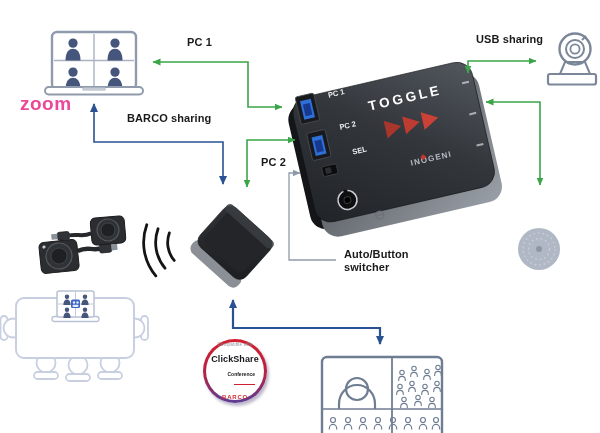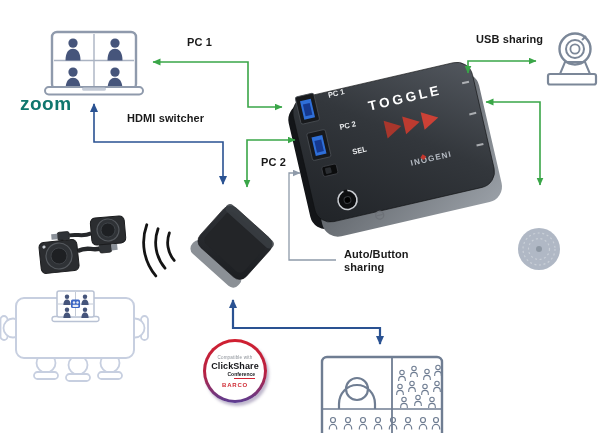--- a/index.html
+++ b/index.html
@@ -2,28 +2,28 @@
 <html><head>
 <meta charset="utf-8">
 <style>
   html,body{margin:0;padding:0;background:#fff;}
   .stage{position:relative;width:600px;height:433px;background:#ffffff;overflow:hidden;
          font-family:"Liberation Sans",sans-serif;}
   .stage svg{position:absolute;left:0;top:0;}
   svg text{font-family:"Liberation Sans",sans-serif;}
   .lbl{position:absolute;font-size:11px;font-weight:700;color:#1a1a1a;white-space:nowrap;letter-spacing:.1px;}
   .lbl.two{line-height:12.5px;}
-  .zoomlogo{position:absolute;left:20px;top:93px;font-size:19px;font-weight:800;color:#0f766e;
+  .zoomlogo{position:absolute;left:20px;top:93px;font-size:19px;font-weight:800;color:#ec4899;
             letter-spacing:.5px;}
   
   .badge{position:absolute;left:203px;top:339px;width:64px;height:64px;border-radius:50%;
          background:linear-gradient(180deg,#d12030 0%,#b52244 55%,#5a3d93 100%);
          padding:0;box-shadow:2px 3px 3px rgba(70,50,110,.35);}
   .badge-face{position:absolute;left:3px;top:3px;width:58px;height:58px;border-radius:50%;background:#fff;
-              display:flex;flex-direction:column;align-items:center;justify-content:center;}
+              display:flex;flex-direction:column;align-items:center;justify-content:space-between;}
   .b-compat{font-size:4.5px;color:#8a8f96;letter-spacing:.2px;margin-bottom:1px;}
   .b-prod{font-size:9px;font-weight:800;color:#15161a;letter-spacing:.1px;}
   .b-ed{font-size:5px;font-weight:700;color:#15161a;align-self:flex-end;margin-right:9px;}
   .b-rule{width:21px;height:1px;background:#d12030;align-self:flex-end;margin:1px 9px 3px 0;}
   .b-brand{font-size:6px;font-weight:800;color:#cf2a33;letter-spacing:.8px;}
 </style>
 </head>
 <body>
 
 <div class="stage">
@@ -239,26 +239,26 @@
     <path d="M468,73 V61 H536" stroke="#3aa648" stroke-width="1.6" marker-start="url(#mG)" marker-end="url(#mG)"></path>
     <path d="M486,102 H540 V185" stroke="#3aa648" stroke-width="1.6" marker-start="url(#mG)" marker-end="url(#mG)"></path>
     <path d="M94,104 V142 H223 V184" stroke="#2a5292" stroke-width="1.6" marker-start="url(#mB)" marker-end="url(#mB)"></path>
     <path d="M233,300 V328 H380 V344" stroke="#2a5292" stroke-width="2.2" marker-start="url(#mB)" marker-end="url(#mB)"></path>
     <path d="M336,260 H289 V173 H300" stroke="#8e9aa9" stroke-width="1.3" marker-end="url(#mGr)"></path>
   </g>
 </svg>
 
 <div class="zoomlogo">zoom</div>
 <div class="lbl" style="left:187px;top:36px">PC 1</div>
-<div class="lbl" style="left:127px;top:112px">HDMI switcher</div>
+<div class="lbl" style="left:127px;top:112px">BARCO sharing</div>
 <div class="lbl" style="left:261px;top:156px">PC 2</div>
 <div class="lbl" style="left:476px;top:33px">USB sharing</div>
 <div class="lbl two" style="left:344px;top:248px">
   <span style="display:block">Auto/Button</span>
-  <span style="display:block">sharing</span>
+  <span style="display:block">switcher</span>
 </div>
 
 <div class="badge">
   <div class="badge-face">
     <div class="b-compat">Compatible with</div>
     <div class="b-prod">ClickShare</div>
     <div class="b-ed">Conference</div>
     <div class="b-rule"></div>
     <div class="b-brand">BARCO</div>
   </div>

